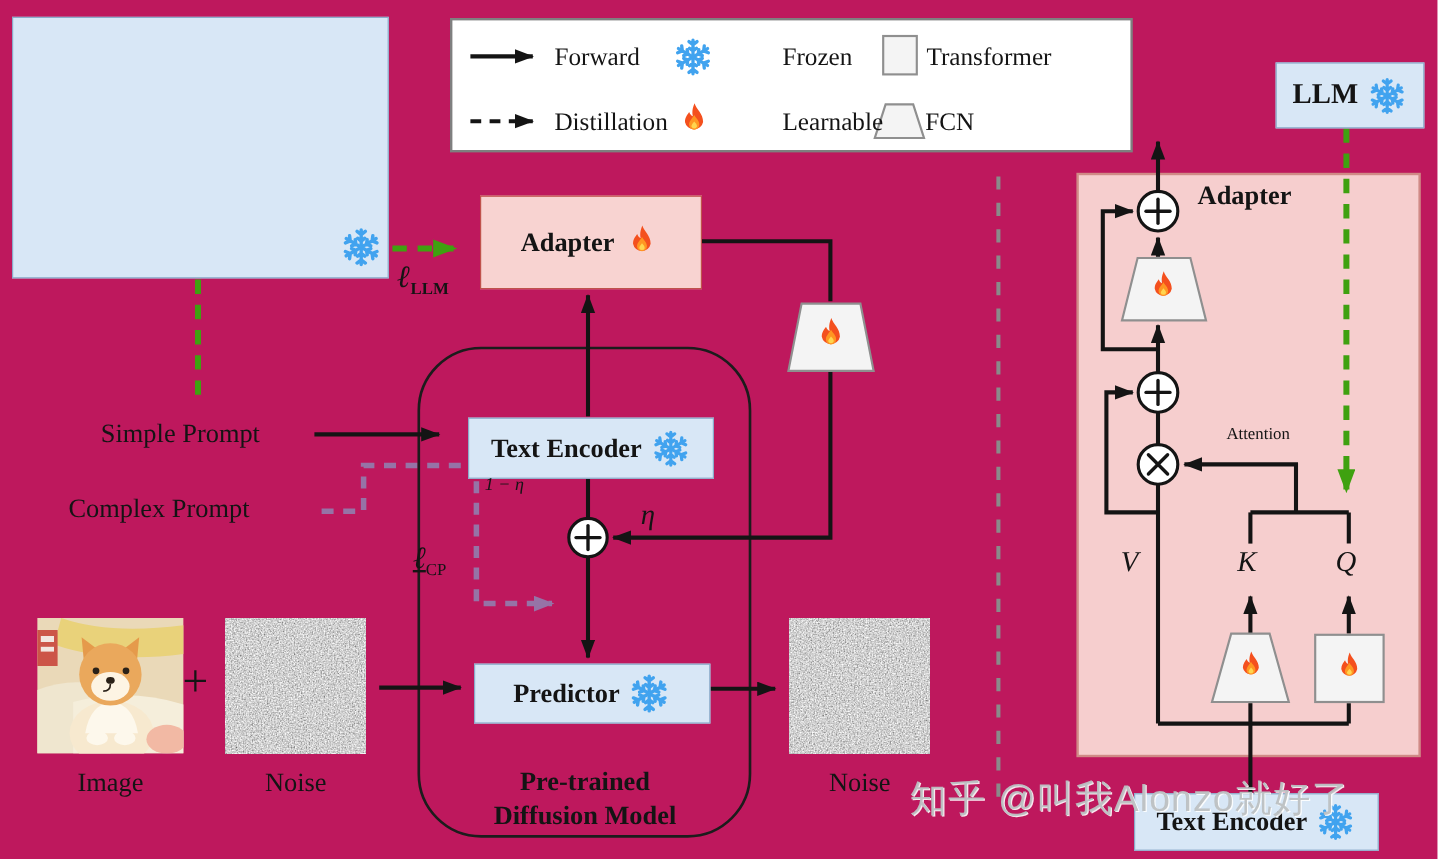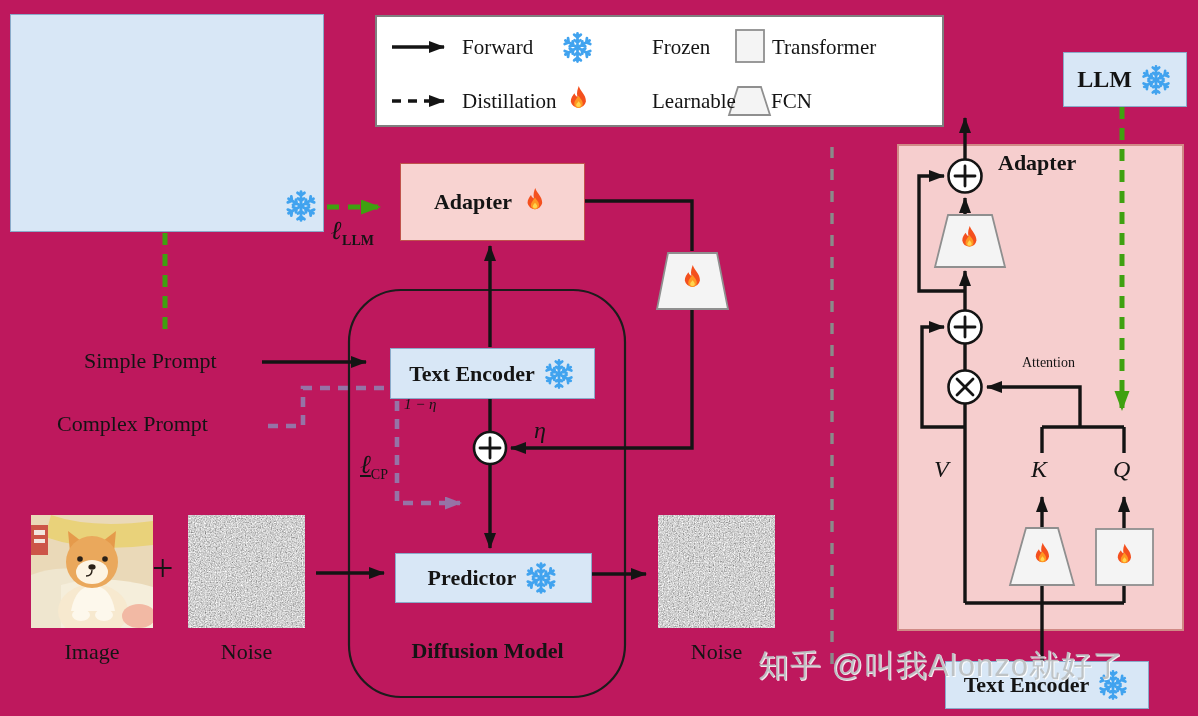--- a/index.html
+++ b/index.html
@@ -214,21 +214,21 @@
 </div>
 
 <div class="box pinkbox" style="left:400px;top:163px;width:183px;height:76px;">
   <span class="boxlabel">Adapter</span>
   <svg class="ic" width="32" height="32">
         <use href="#flame"></use>
       </svg>
 </div>
 
 <div class="txt loss" style="left:331px;top:216px;font-weight:bold;"><span>ℓ</span><sub>LLM</sub></div>
-<div class="txt loss" style="left:360px;top:450px;text-decoration:underline;"><span>ℓ</span><sub>CP</sub></div>
+<div class="txt loss" style="left:344px;top:450px;text-decoration:underline;"><span>ℓ</span><sub>CP</sub></div>
 
 <div class="txt t22" style="left:84px;top:348px;">Simple Prompt</div>
 <div class="txt t22" style="left:57px;top:411px;">Complex Prompt</div>
 
 <div class="box bluebox" style="left:390px;top:348px;width:203px;height:49px;">
   <span class="boxlabel">Text Encoder</span>
   <svg class="ic" width="34" height="34">
         <use href="#snow"></use>
       </svg>
 </div>
@@ -237,20 +237,21 @@
 <div class="txt ital" style="left:534px;top:417px;font-size:24px;">η</div>
 
 <div class="box bluebox" style="left:395px;top:553px;width:195px;height:48px;">
   <span class="boxlabel">Predictor</span>
   <svg class="ic" width="36" height="36">
         <use href="#snow"></use>
       </svg>
 </div>
 
 <div class="txt center bold t22" style="left:360px;top:636px;width:255px;line-height:29px;">
+  <div>Pre-trained</div>
   <div>Diffusion Model</div>
 </div>
 
 <div class="txt t22 center" style="left:31px;top:639px;width:122px;text-align:center;">Image</div>
 <div class="txt" style="left:152px;top:546px;font-size:38px;">+</div>
 <div class="txt t22 center" style="left:188px;top:639px;width:117px;">Noise</div>
 <div class="txt t22 center" style="left:658px;top:639px;width:117px;">Noise</div>
 
 <div class="box bluebox" style="left:1063px;top:52px;width:122px;height:53px;">
   <span style="font-weight:bold;font-size:24px;">LLM</span>

